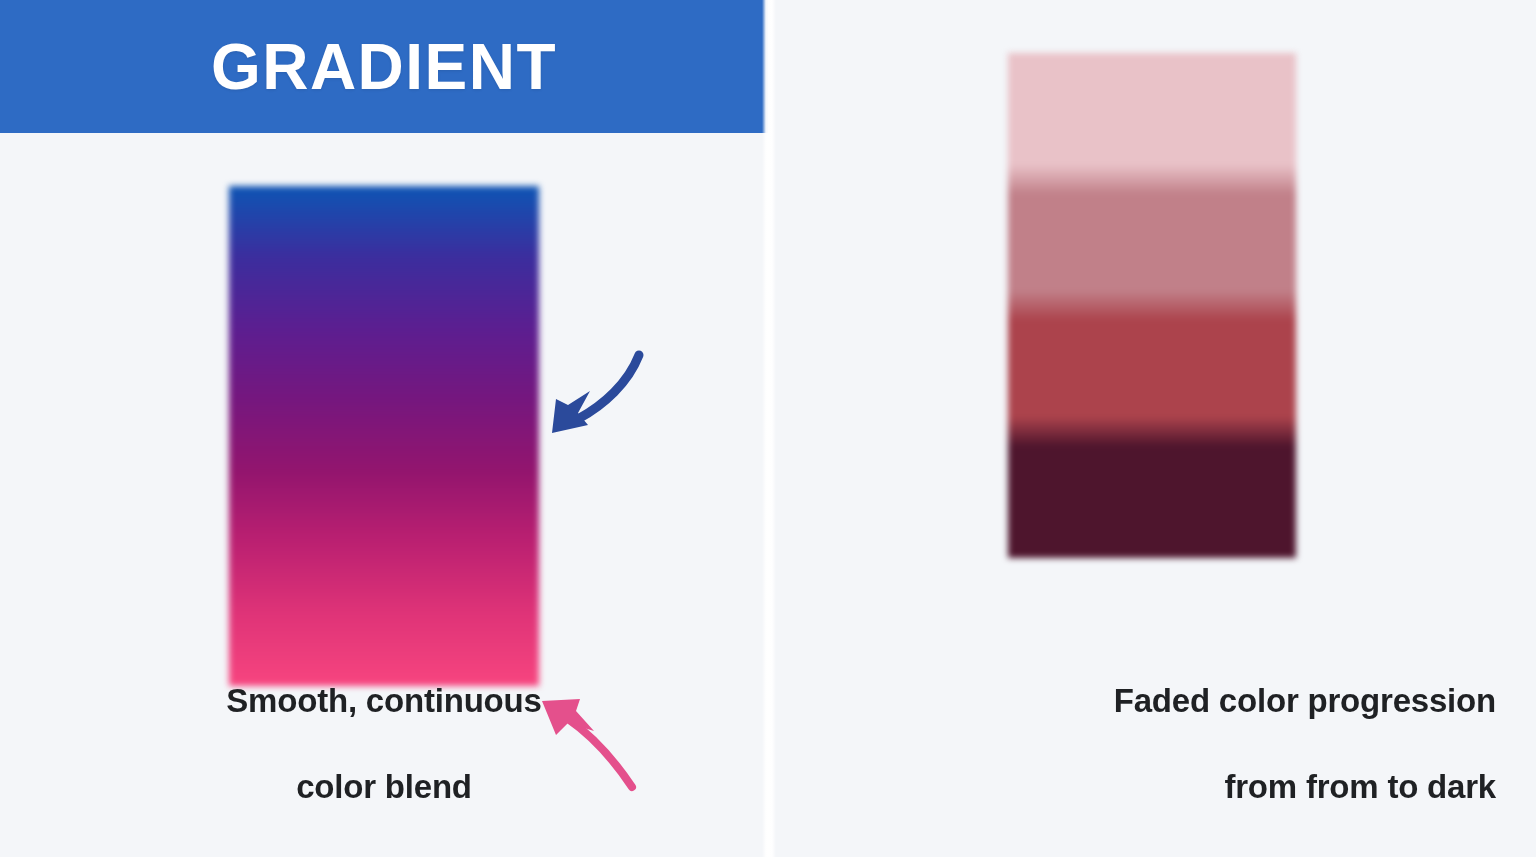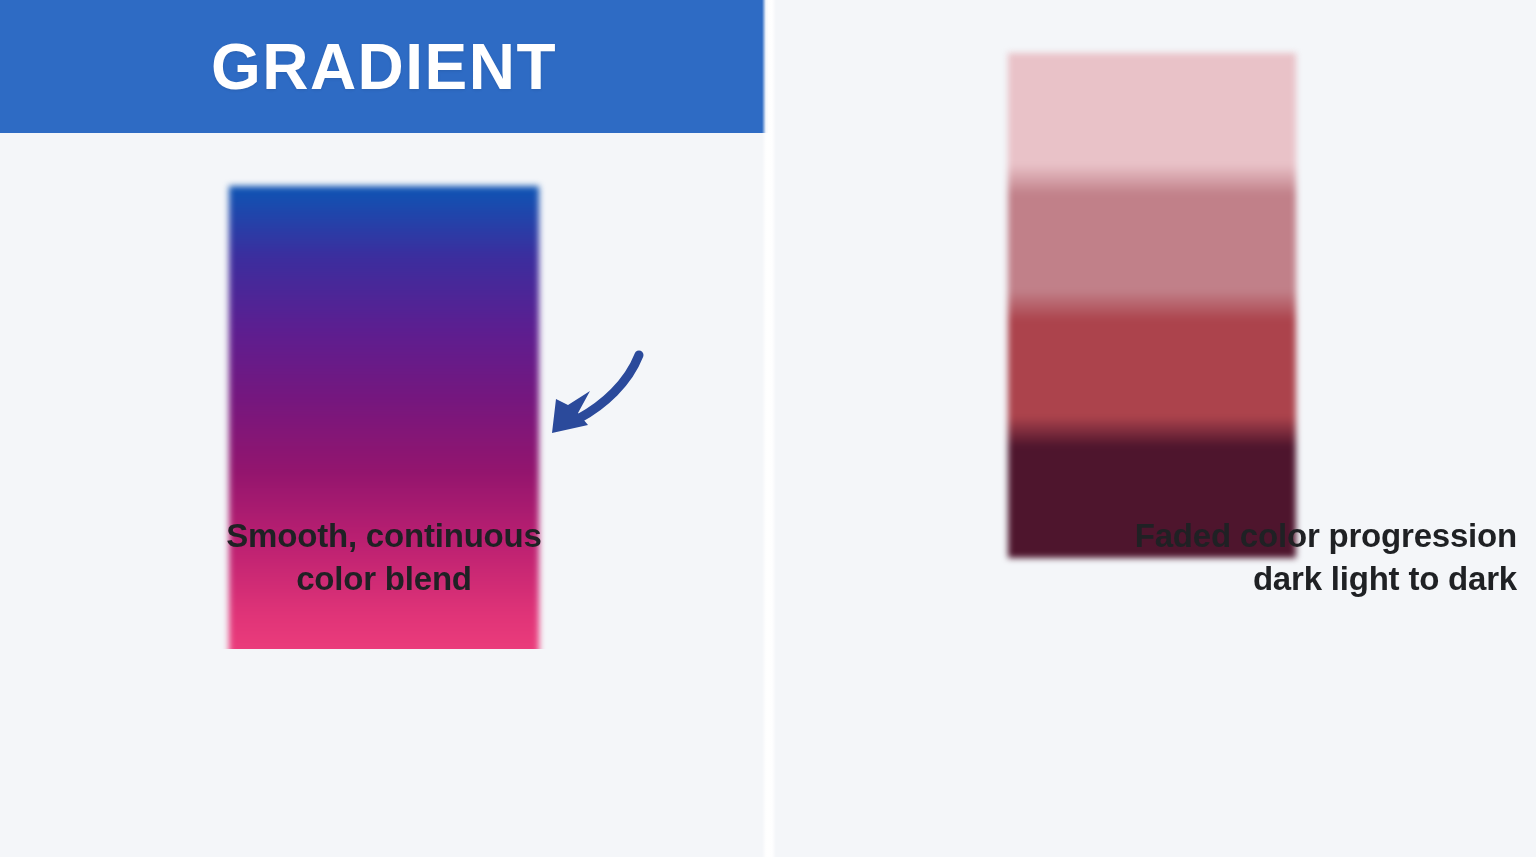--- a/index.html
+++ b/index.html
@@ -11,21 +11,21 @@
     background:#f4f6f9;
   }
   .board {
     position:relative;
     width:1536px; height:857px;
     display:flex;
     background:#f4f6f9;
   }
   .panel {
     position:relative;
-    width:768px; height:649px;
+    width:768px; height:857px;
     display:flex; flex-direction:column;
     align-items:center;
     background:#f4f6f9;
     overflow:hidden;
   }
   
   .divider {
     position:absolute;
     left:762px; top:0;
     width:14px; height:857px;
@@ -114,23 +114,23 @@
   .caption {
     position:absolute;
     left:0; right:0;
     bottom:48px;
     text-align:center;
     color:#1f2124;
     font-size:33px;
     font-weight:bold;
     line-height:1.32;
     letter-spacing:-0.2px;
-    padding:0 19px;
+    padding:0 40px;
   }
-  .caption .l2 { display:block; }
+  .caption .l2 { display:block;margin-top:43px; }
 </style>
 </head>
 <body>
 
 <div class="board" style="background: rgb(244, 246, 249);">
 
   <div class="panel">
 
     <div class="header blue" style="background: rgb(46, 107, 196);">
       <div class="header-title" style="color: rgb(255, 255, 255);">GRADIENT</div>
@@ -168,20 +168,20 @@
 
 
     <div class="stage">
 
       <div class="swatch-wrap right">
         <div class="swatch ombre" style="background: linear-gradient(rgb(233, 194, 200) 0%, rgb(233, 194, 200) 22%, rgb(193, 128, 137) 28%, rgb(193, 128, 137) 47%, rgb(172, 67, 76) 53%, rgb(172, 67, 76) 72%, rgb(78, 21, 45) 78%, rgb(78, 21, 45) 100%);"></div>
       </div>
 
       <div class="caption" style="color: rgb(31, 33, 36); text-align: right;">
         <span>Faded color progression</span>
-        <span class="l2">dark light to dark</span>
+        <span class="l2">from from to dark</span>
       </div>
 
     </div>
   </div>
 
   <div class="divider"></div>
 </div>
 
 </body></html>

